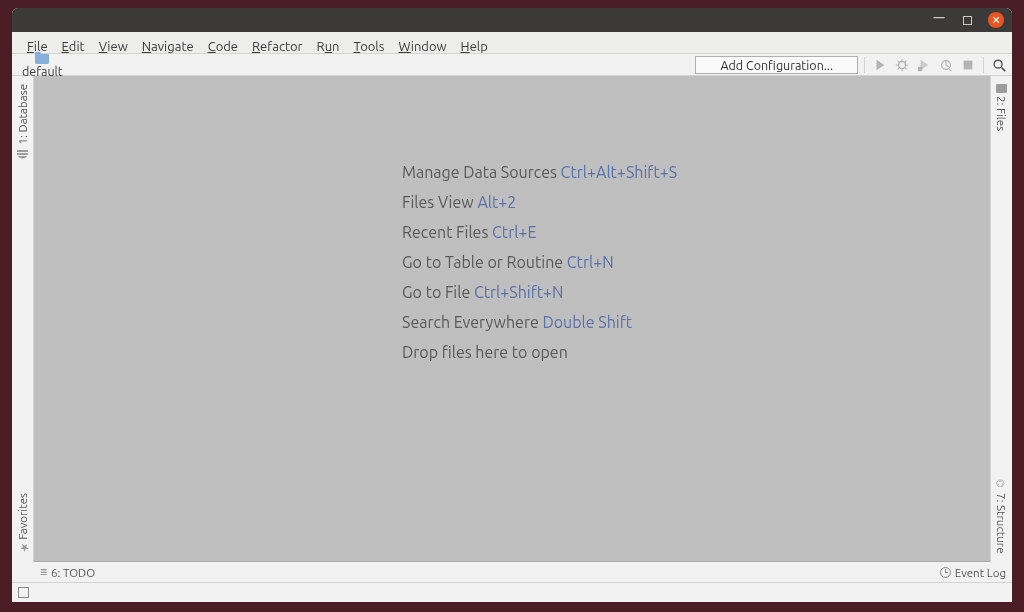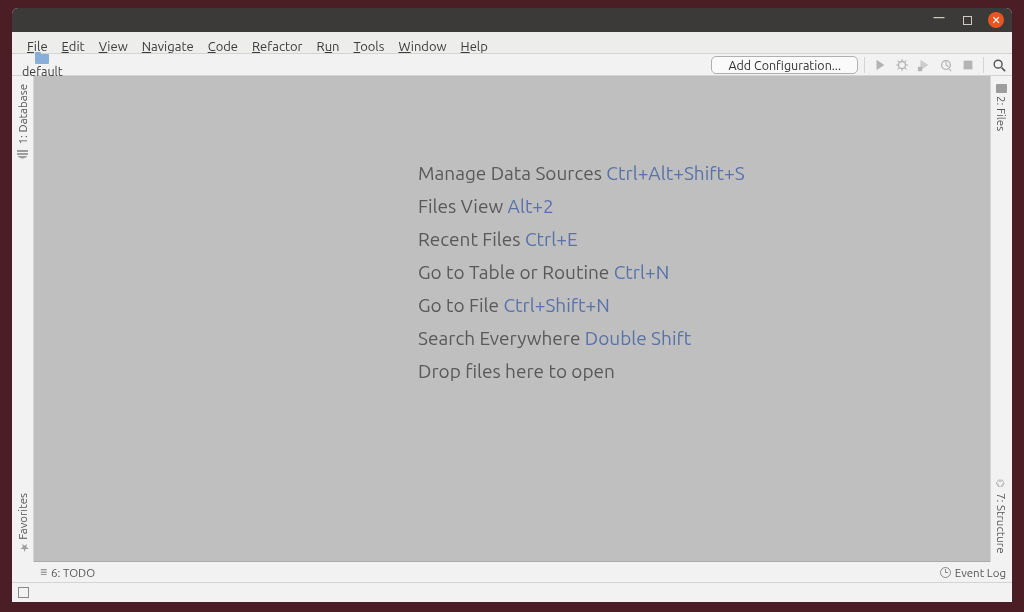--- a/index.html
+++ b/index.html
@@ -95,22 +95,22 @@
       position: absolute;
       left: 0; top: 0;
       width: 6px; height: 3px;
       background: #87afda;
       border-radius: 1px 1px 0 0;
     }
     .nav-project { font-size: 12.5px; color: #3c3c3c; }
     .nav-right { display: flex; align-items: center; gap: 4px; }
     .add-config {
       border: 1px solid #b0b0b0;
-      border-radius: 5px;
-      padding: 1px 16px;
+      border-radius: 0;
+      padding: 1px 24px;
       font-size: 12.5px;
       background: #fafafa;
       color: #333;
       cursor: pointer;
     }
     .tool-icon {
       width: 18px;
       height: 18px;
       display: flex;
       align-items: center;
@@ -161,24 +161,24 @@
     }
     .struct-ic::before { content: '⌬'; font-size: 10px; color: #9d9d9d; }
     .editor {
       flex: 1;
       background: #bfbfbf;
       position: relative;
       border-bottom: 1px solid #aaa;
     }
     .tips {
       position: absolute;
-      left: 384px;
+      left: 368px;
       top: 88px;
       color: #595959;
-      font-size: 19px;
+      font-size: 16px;
       line-height: 1;
     }
     .tip-row { margin-bottom: 14px; white-space: nowrap; }
     .tip-row .key { color: #5972a8; }
     .bottom-bar {
       height: 20px;
       background: #f2f2f2;
       display: flex;
       align-items: center;
       justify-content: space-between;

